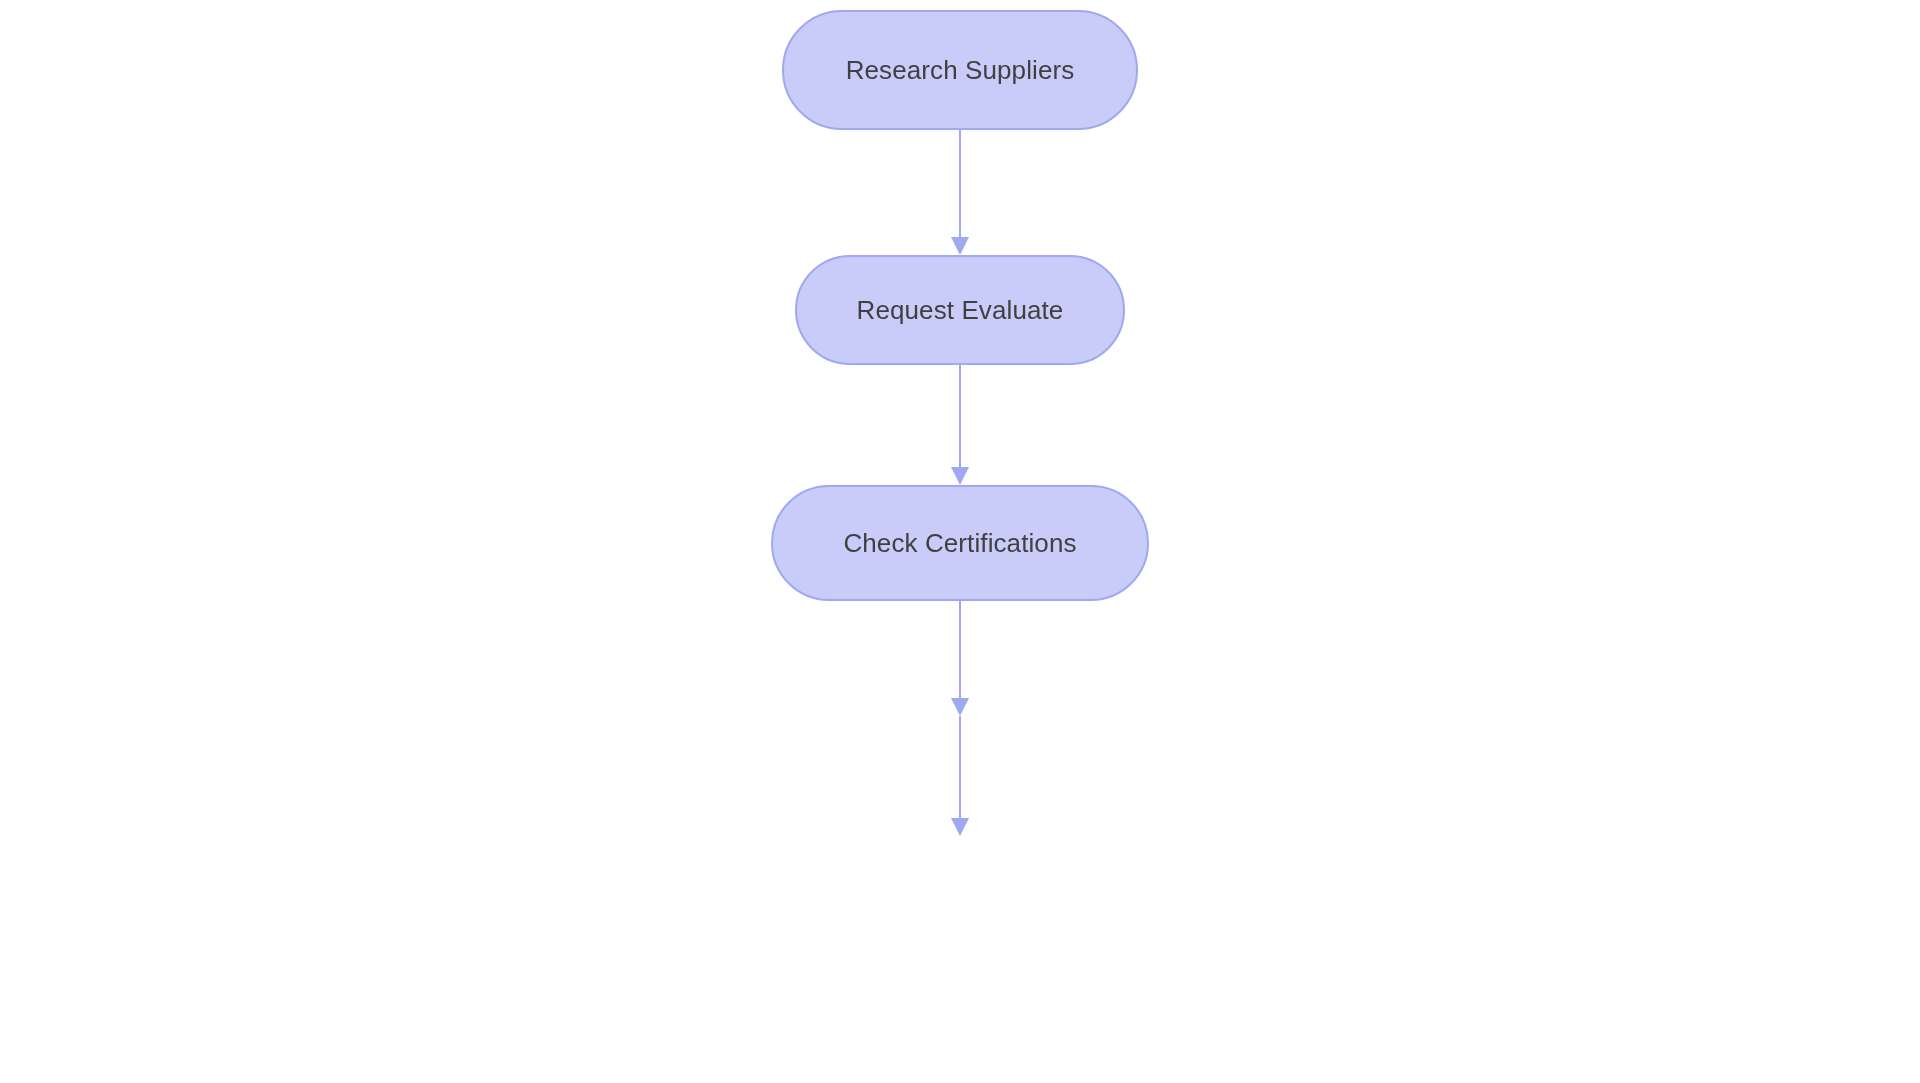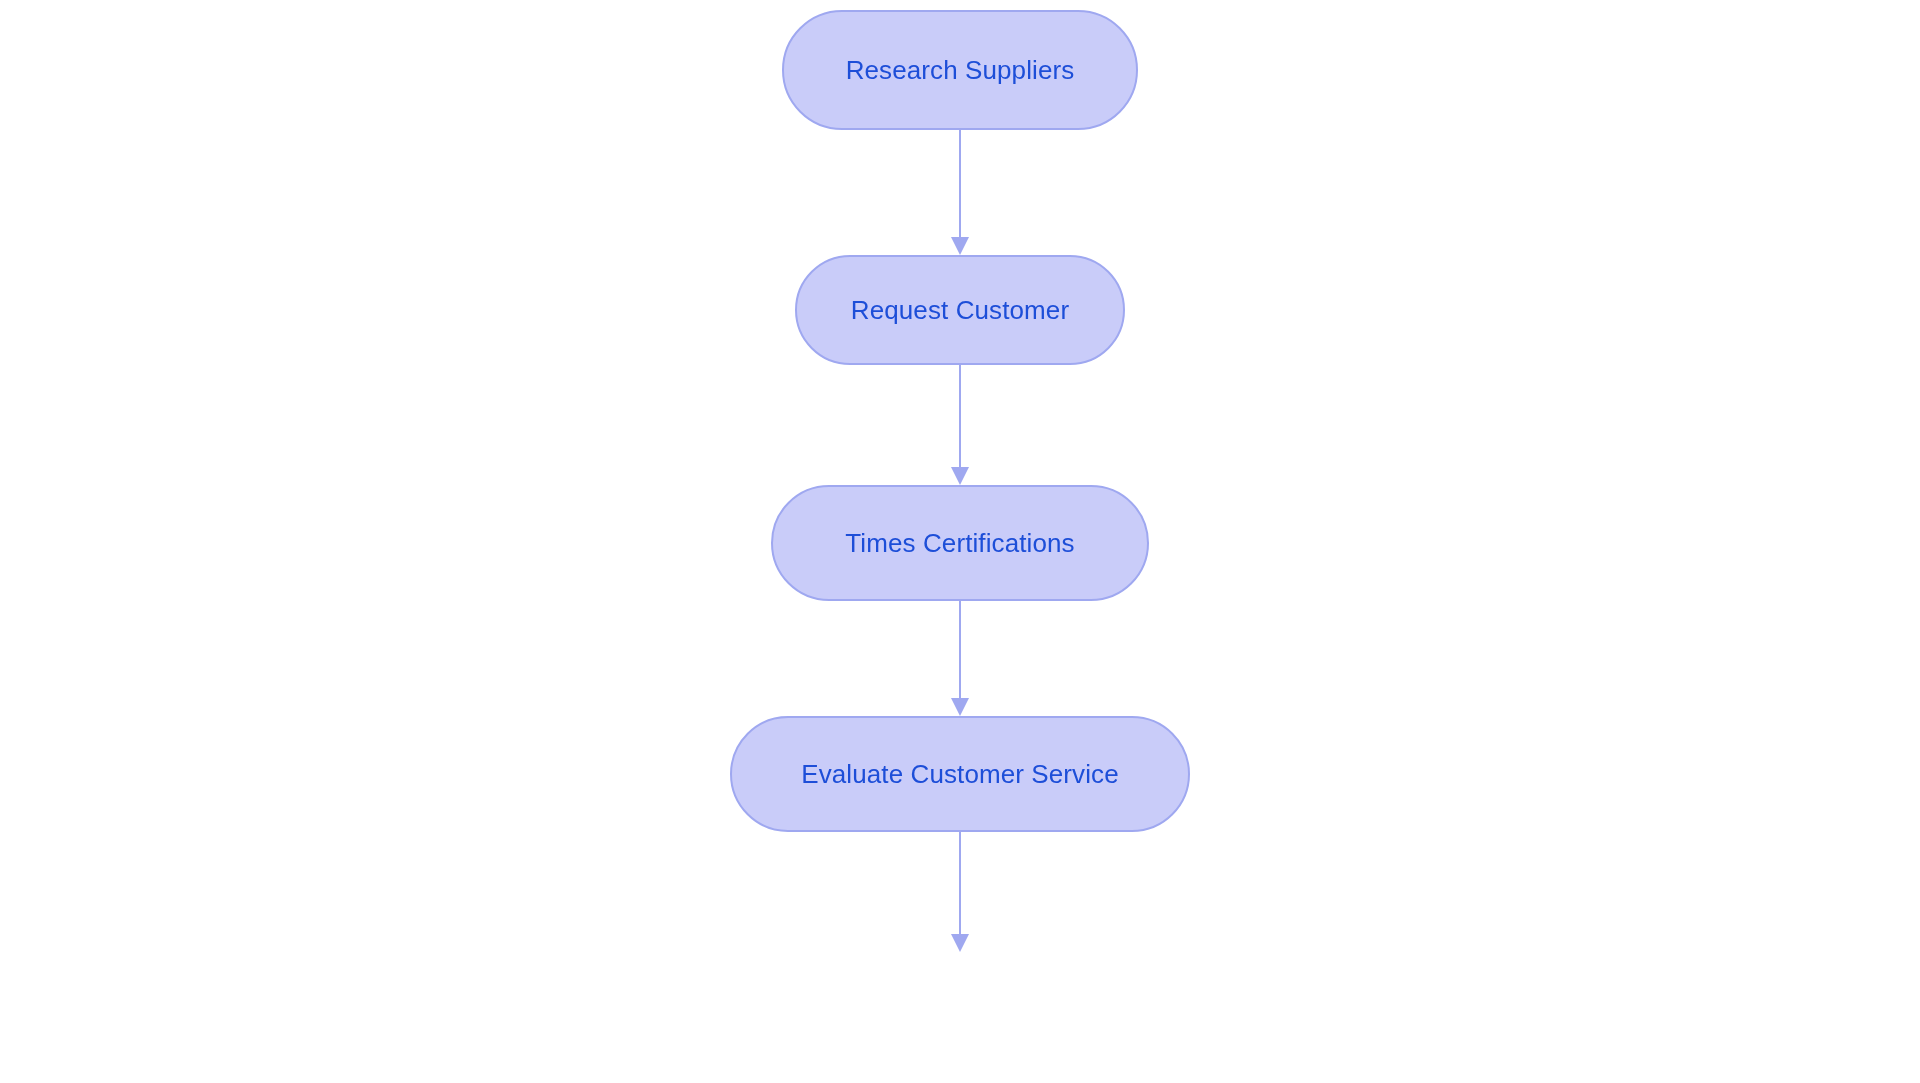--- a/index.html
+++ b/index.html
@@ -49,21 +49,21 @@
     font-weight: 400;
     line-height: 1;
     white-space: nowrap;
     letter-spacing: 0.1px;
     padding: 0 46px;
     user-select: none;
   }
 
   .node-label {
     display: block;
-    color: #1d4ed8;
+    color: #404040;
     font-size: 26px;
     line-height: 1;
     white-space: nowrap;
   }
 
   
   .node-0 { width: 356px; height: 120px; }
   .node-1 { width: 330px; height: 110px; }
   .node-2 { width: 378px; height: 116px; }
   .node-3 { width: 460px; height: 116px; }
@@ -112,40 +112,37 @@
     <div class="node node-0">
       <span class="node-label">Research Suppliers</span>
     </div>
 
     <div class="edge edge-0">
       <div class="edge-line"></div>
       <div class="edge-head"></div>
     </div>
 
     <div class="node node-1">
-      <span class="node-label">Request Customer</span>
+      <span class="node-label">Request Evaluate</span>
     </div>
 
     <div class="edge edge-1">
       <div class="edge-line"></div>
       <div class="edge-head"></div>
     </div>
 
     <div class="node node-2">
-      <span class="node-label">Times Certifications</span>
+      <span class="node-label">Check Certifications</span>
     </div>
 
     <div class="edge edge-2">
       <div class="edge-line"></div>
       <div class="edge-head"></div>
     </div>
 
-    <div class="node node-3">
-      <span class="node-label">Evaluate Customer Service</span>
-    </div>
 
     <div class="edge edge-3">
       <div class="edge-line"></div>
       <div class="edge-head"></div>
     </div>
 
 
   </div>
 </div>
 

